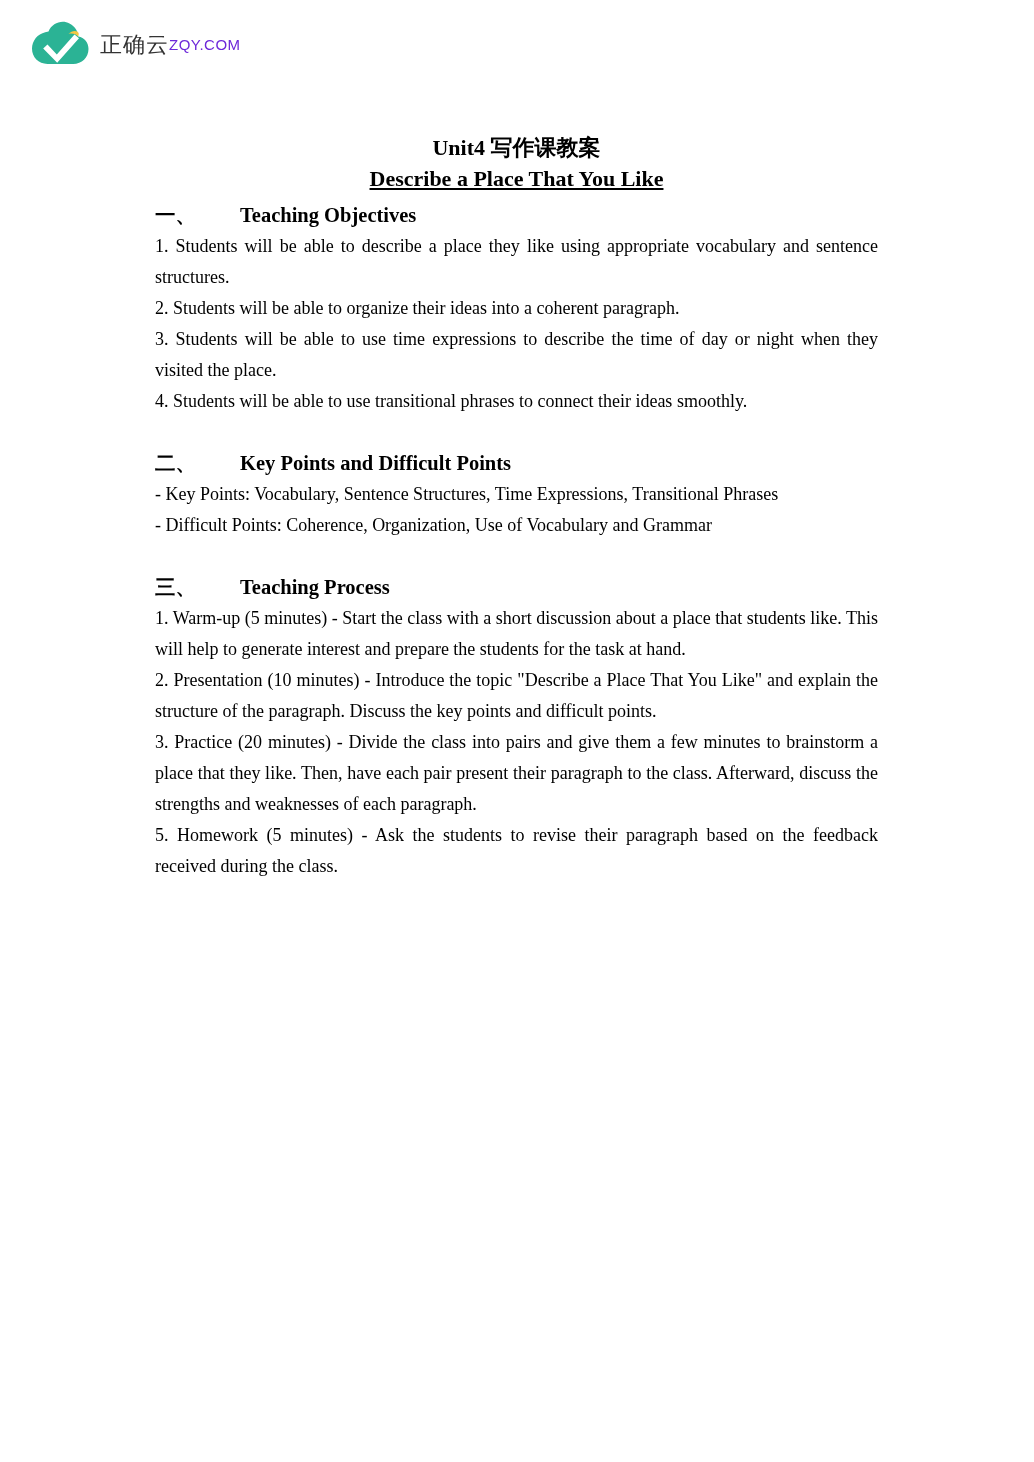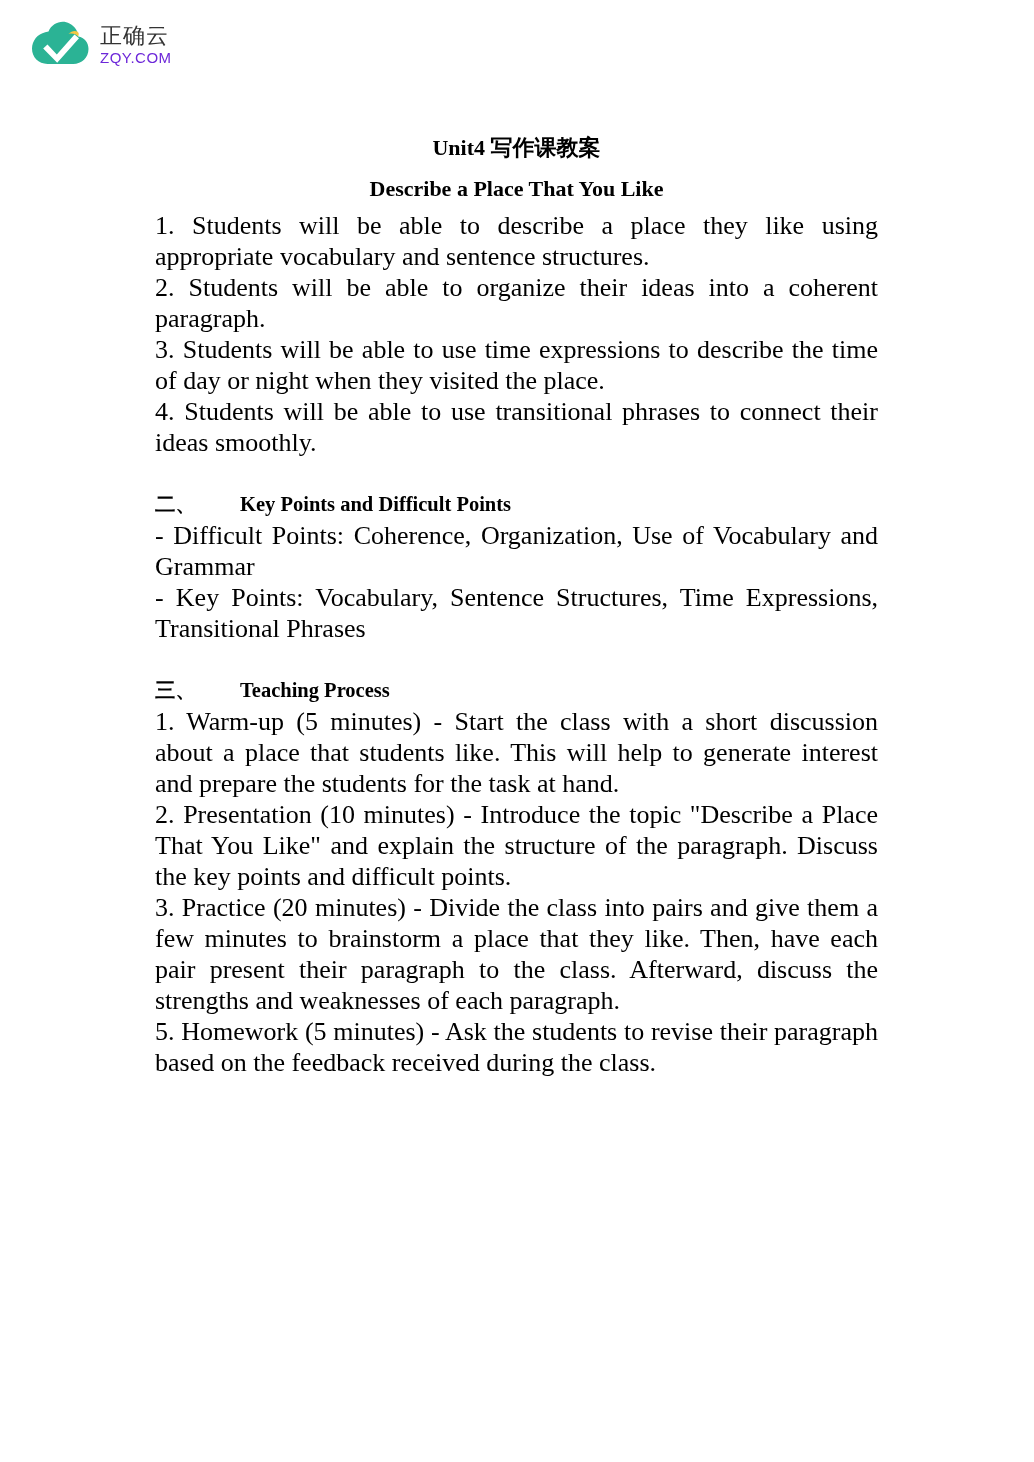--- a/index.html
+++ b/index.html
@@ -28,21 +28,21 @@
   .logo-mark {
     width: 62px;
     height: 56px;
     position: relative;
     flex: 0 0 auto;
   }
   .logo-mark svg { display: block; }
   .logo-wordmark {
     margin-left: 8px;
     display: flex;
-    flex-direction: column;
+    flex-direction: row;
     justify-content: center;
     line-height: 1;
   }
   .logo-cn {
     font-family: "DejaVu Sans", "Liberation Sans", sans-serif;
     font-size: 22px;
     letter-spacing: 1px;
     color: #333333;
     font-weight: 500;
   }
@@ -64,43 +64,44 @@
 
   .doc-title,
   .doc-subtitle {
     text-align: center;
     font-weight: bold;
     font-size: 22px;
     line-height: 31px;
     margin: 0;
   }
   .doc-subtitle {
-    margin-top: 10px;
+    margin-top: 0;
     margin-bottom: 6px;
+    text-decoration: underline;
   }
 
   .section-heading {
     font-weight: bold;
     font-size: 20.5px;
     line-height: 31px;
     margin: 0;
     white-space: pre;
   }
   .section-heading .cn-num {
     font-family: "DejaVu Sans", "Liberation Sans", sans-serif;
     font-weight: bold;
   }
   .section-heading .gap {
     display: inline-block;
     width: 44px;
   }
 
   p.body-line {
     margin: 0;
-    font-size: 26px;
+    font-size: 18px;
     line-height: 31px;
     text-align: justify;
     text-justify: inter-word;
     text-indent: 0;
   }
   p.body-line.justify-all {
     text-align-last: left;
   }
 
   .spacer {
@@ -123,32 +124,33 @@
     <span class="logo-en">ZQY.COM</span>
   </div>
 </div>
 
 <div class="doc">
 
   <h1 class="doc-title">Unit4 写作课教案</h1>
   <h2 class="doc-subtitle">Describe a Place That You Like</h2>
 
   <div>
+    <div class="section-heading"><span class="cn-num">一、</span><span class="gap"></span><span>Teaching Objectives</span></div>
     <p class="body-line justify-all">1. Students will be able to describe a place they like using appropriate vocabulary and sentence structures.</p>
     <p class="body-line justify-all">2. Students will be able to organize their ideas into a coherent paragraph.</p>
     <p class="body-line justify-all">3. Students will be able to use time expressions to describe the time of day or night when they visited the place.</p>
     <p class="body-line justify-all">4. Students will be able to use transitional phrases to connect their ideas smoothly.</p>
   </div>
 
   <div class="spacer"></div>
 
   <div>
     <div class="section-heading"><span class="cn-num">二、</span><span class="gap"></span><span>Key Points and Difficult Points</span></div>
+    <p class="body-line justify-all">- Key Points: Vocabulary, Sentence Structures, Time Expressions, Transitional Phrases</p>
     <p class="body-line justify-all">- Difficult Points: Coherence, Organization, Use of Vocabulary and Grammar</p>
-    <p class="body-line justify-all">- Key Points: Vocabulary, Sentence Structures, Time Expressions, Transitional Phrases</p>
   </div>
 
   <div class="spacer"></div>
 
   <div>
     <div class="section-heading"><span class="cn-num">三、</span><span class="gap"></span><span>Teaching Process</span></div>
     <p class="body-line justify-all">1. Warm-up (5 minutes) - Start the class with a short discussion about a place that students like. This will help to generate interest and prepare the students for the task at hand.</p>
     <p class="body-line justify-all">2. Presentation (10 minutes) - Introduce the topic "Describe a Place That You Like" and explain the structure of the paragraph. Discuss the key points and difficult points.</p>
     <p class="body-line justify-all">3. Practice (20 minutes) - Divide the class into pairs and give them a few minutes to brainstorm a place that they like. Then, have each pair present their paragraph to the class. Afterward, discuss the strengths and weaknesses of each paragraph.</p>
     <p class="body-line justify-all">5. Homework (5 minutes) - Ask the students to revise their paragraph based on the feedback received during the class.</p>

